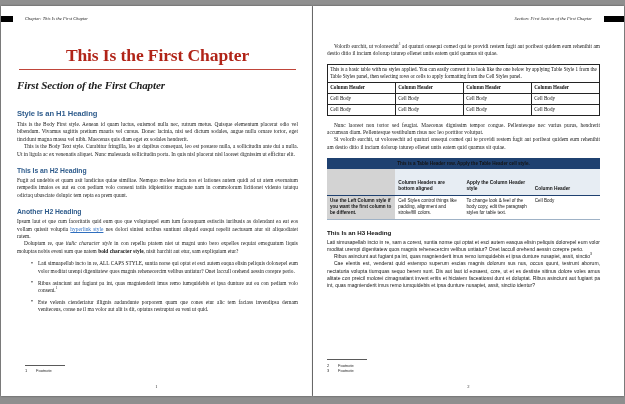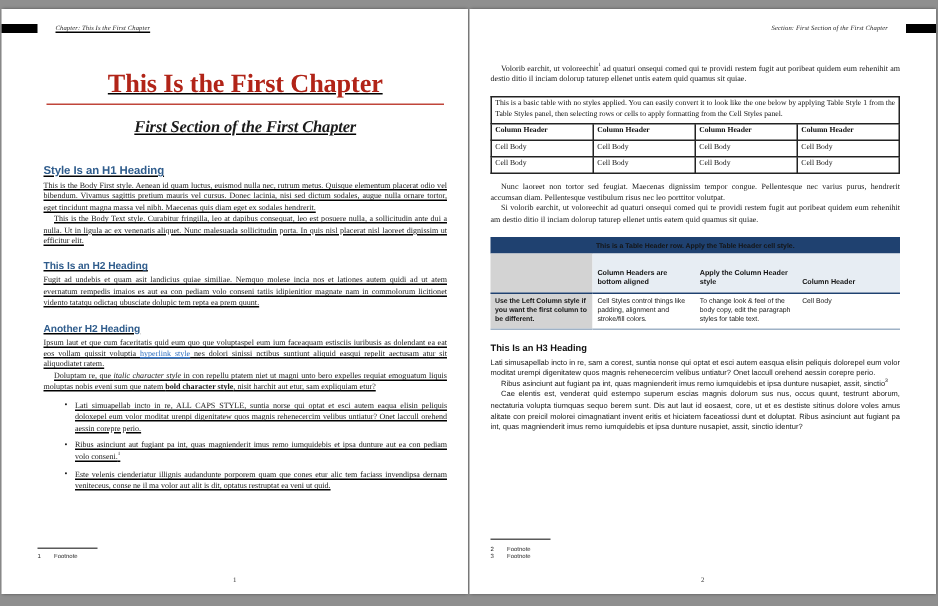--- a/index.html
+++ b/index.html
@@ -24,22 +24,21 @@
     position: relative;
     width: 312px;
     height: 390px;
     background: #ffffff;
     box-sizing: border-box;
     overflow: hidden;
     box-shadow: 0 0 2px rgba(0,0,0,0.45);
   }
   .page.left {
     margin: 6px 0 0 1px;
-    padding: 8px 14px 8px 28px;
-    text-decoration: underline;
+    padding: 8px 14px 8px 16px;
   }
   .page.right {
     margin: 6px 1px 0 1px;
     padding: 8px 24px 8px 14px;
   }
 
   
   .runhead {
     font-family: "Liberation Serif", serif;
     font-style: italic;
@@ -74,21 +73,21 @@
     line-height: 20px;
     letter-spacing: -0.1px;
   }
   .title-rule {
     margin: 4px 2px 0 2px;
     height: 1px;
     background: #c0453a;
   }
   .section-title {
     margin: 9px 0 0 0;
-    text-align: center;
+    text-align: left;
     font-family: "Liberation Serif", serif;
     font-style: italic;
     font-weight: bold;
     font-size: 11px;
     color: #1b1b1b;
     letter-spacing: -0.1px;
   }
 
   
   .h1 {

